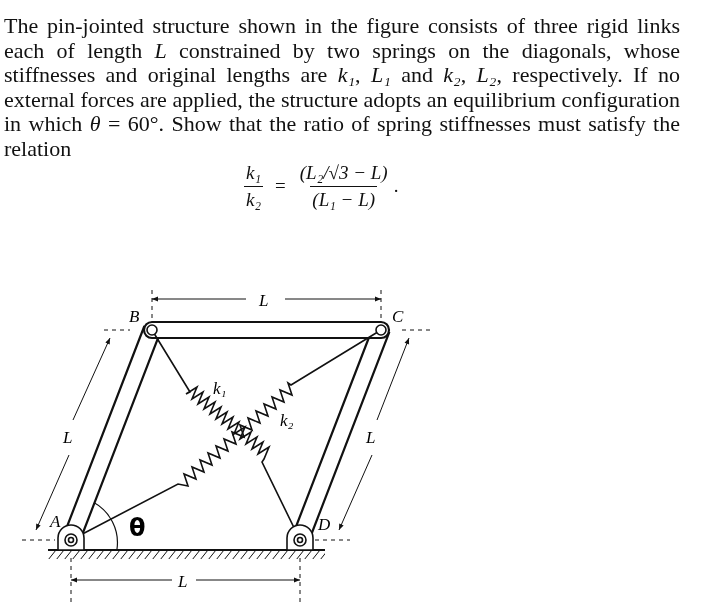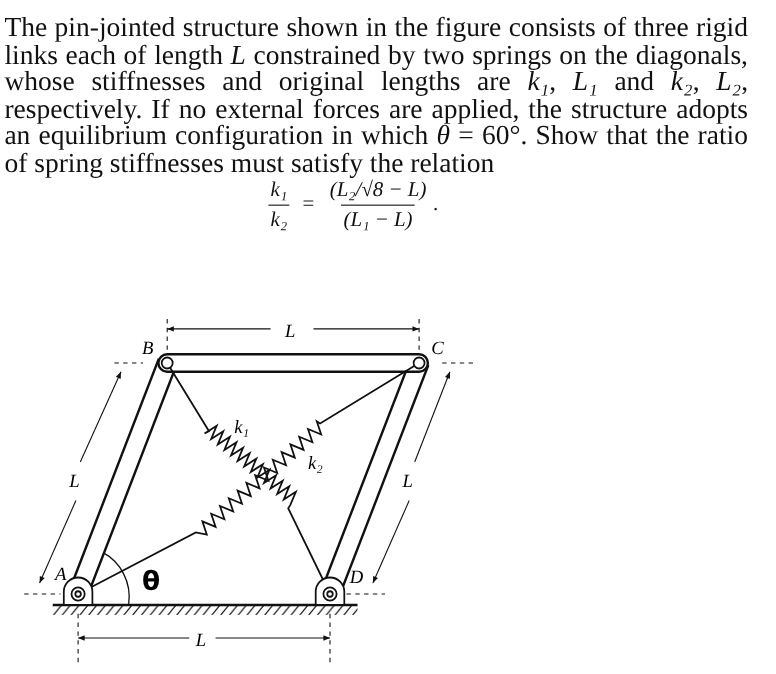--- a/index.html
+++ b/index.html
@@ -1,17 +1,17 @@
 <!DOCTYPE html>
 <html><head>
 <meta charset="utf-8">
 <style>
   html, body { margin: 0; padding: 0; background: #ffffff; }
   body { width: 705px; height: 613px; position: relative; overflow: hidden; font-family: "DejaVu Serif", "Liberation Serif", serif; color: #111; }
-  .problem { position: absolute; left: 4px; top: 14px; width: 676px; font-family: "Liberation Serif", "DejaVu Serif", serif; font-size: 25px; line-height: 24.6px; text-align: justify; }
+  .problem { position: absolute; left: 4px; top: 14px; width: 676px; font-family: "Liberation Serif", "DejaVu Serif", serif; font-size: 22px; line-height: 24.6px; text-align: justify; }
   .problem p { margin: 0; }
   .problem i { font-style: italic; }
   .eq { position: absolute; left: 240px; top: 155px; height: 62px; display: flex; align-items: center; font-family: "Liberation Serif", "DejaVu Serif", serif; font-size: 19px; }
   .frac { display: inline-flex; flex-direction: column; align-items: center; margin: 0 4px; }
   .frac .num { padding: 0 2px 2px; }
   .frac .den { padding: 2px 2px 0; border-top: 1px solid #111; }
   .eqsign { margin: 0 8px; }
   .figure { position: absolute; left: 0; top: 270px; }
   .lbl { font-family: "Liberation Serif", "DejaVu Serif", serif; font-style: italic; font-size: 17px; }
   .theta { font-family: "DejaVu Sans", "Liberation Sans", sans-serif; font-size: 24px; font-weight: bold; }
@@ -23,21 +23,21 @@
   <p><span>The pin-jointed structure shown in the figure consists of three rigid links each of length </span><i>L</i><span> constrained by two springs on the diagonals, whose stiffnesses and original lengths are </span><i>k₁</i><span>, </span><i>L₁</i><span> and </span><i>k₂</i><span>, </span><i>L₂</i><span>, respectively. If no external forces are applied, the structure adopts an equilibrium configuration in which </span><i>θ</i><span> = 60°. Show that the ratio of spring stiffnesses must satisfy the relation</span></p>
 </div>
 
 <div class="eq">
   <span class="frac">
     <i class="num">k₁</i>
     <i class="den">k₂</i>
   </span>
   <span class="eqsign">=</span>
   <span class="frac">
-    <i class="num">(L₂/√8 − L)</i>
+    <i class="num">(L₂/√3 − L)</i>
     <i class="den">(L₁ − L)</i>
   </span>
   <span>.</span>
 </div>
 
 <svg class="figure" width="705" height="343" viewBox="0 270 705 343" xmlns="http://www.w3.org/2000/svg">
   <defs>
     <marker id="arr" viewBox="0 0 10 10" refX="10" refY="5" markerWidth="8" markerHeight="6" orient="auto-start-reverse">
       <path d="M0,1 L10,5 L0,9 Z" fill="#111"></path>
     </marker>

